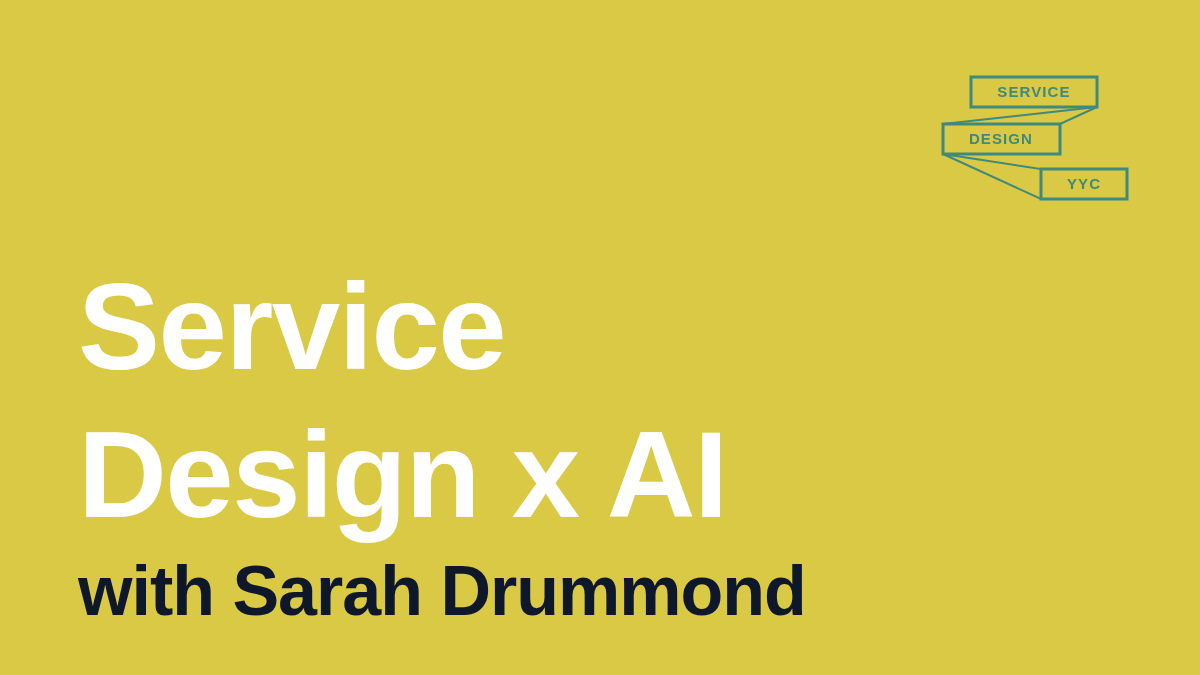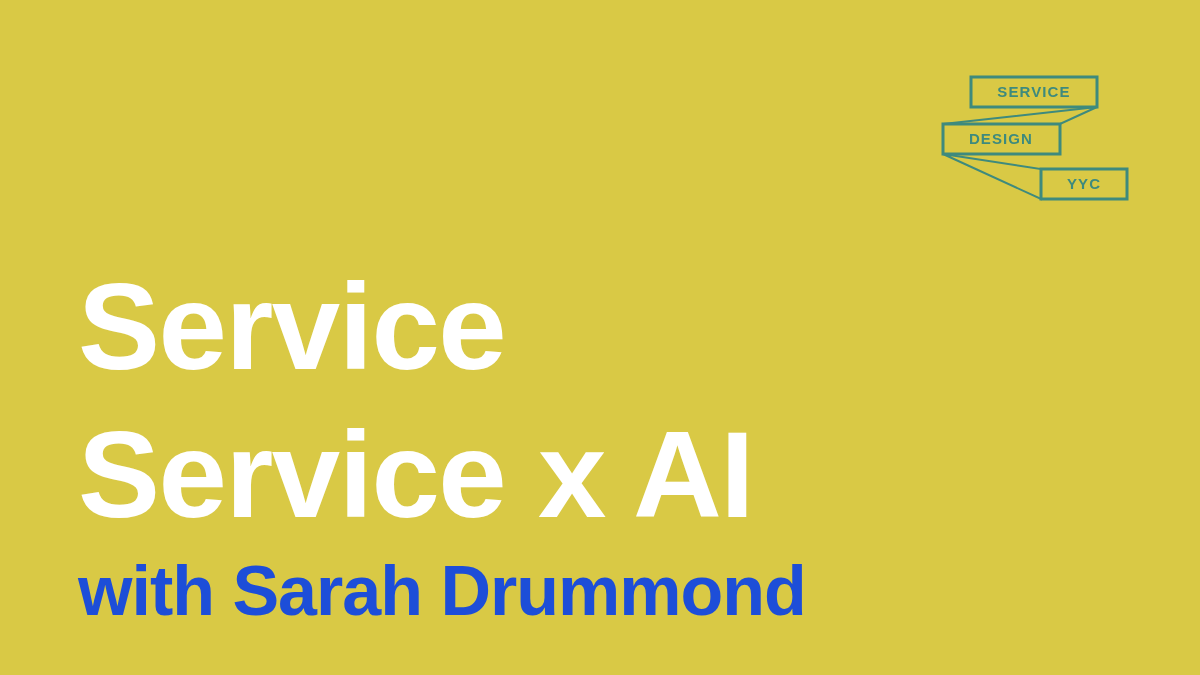--- a/index.html
+++ b/index.html
@@ -77,21 +77,21 @@
   }
   .title-line {
     color: #FFFFFF;
     font-size: 123px;
     font-weight: bold;
     line-height: 148px;
     letter-spacing: -1.5px;
     white-space: nowrap;
   }
   .subtitle-line {
-    color: #1d4ed8;
+    color: #0f172a;
     font-size: 70px;
     font-weight: bold;
     line-height: 92px;
     letter-spacing: -1px;
     white-space: nowrap;
     margin-top: -4px;
   }
 </style>
 </head>
 <body>
@@ -112,17 +112,17 @@
       <rect class="logo-box-rect" x="8" y="56" width="117" height="30"></rect>
       <text class="logo-text" x="66" y="76" text-anchor="middle">DESIGN</text>
 
       <rect class="logo-box-rect" x="106" y="101" width="86" height="30"></rect>
       <text class="logo-text" x="149" y="121" text-anchor="middle">YYC</text>
     </svg>
   </div>
 
   <div class="title-block">
     <div class="title-line">Service</div>
-    <div class="title-line">Service x AI</div>
+    <div class="title-line">Design x AI</div>
     <div class="subtitle-line">with Sarah Drummond</div>
   </div>
 
 </div>
 
 </body></html>

